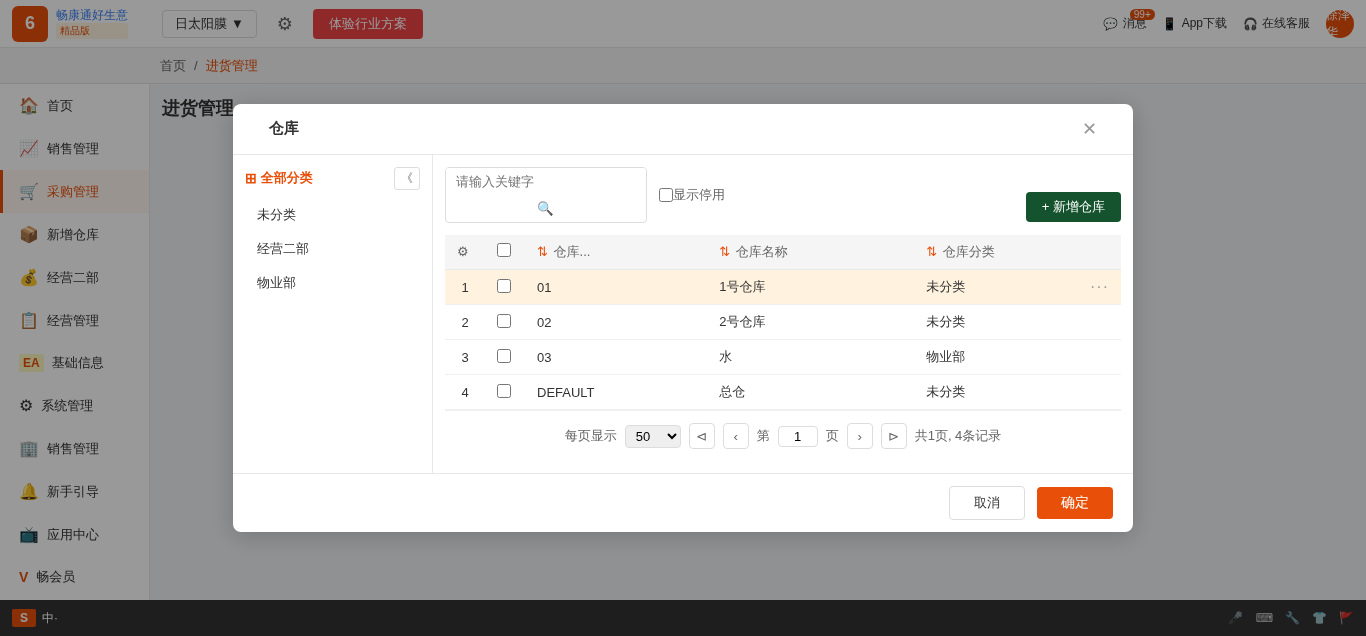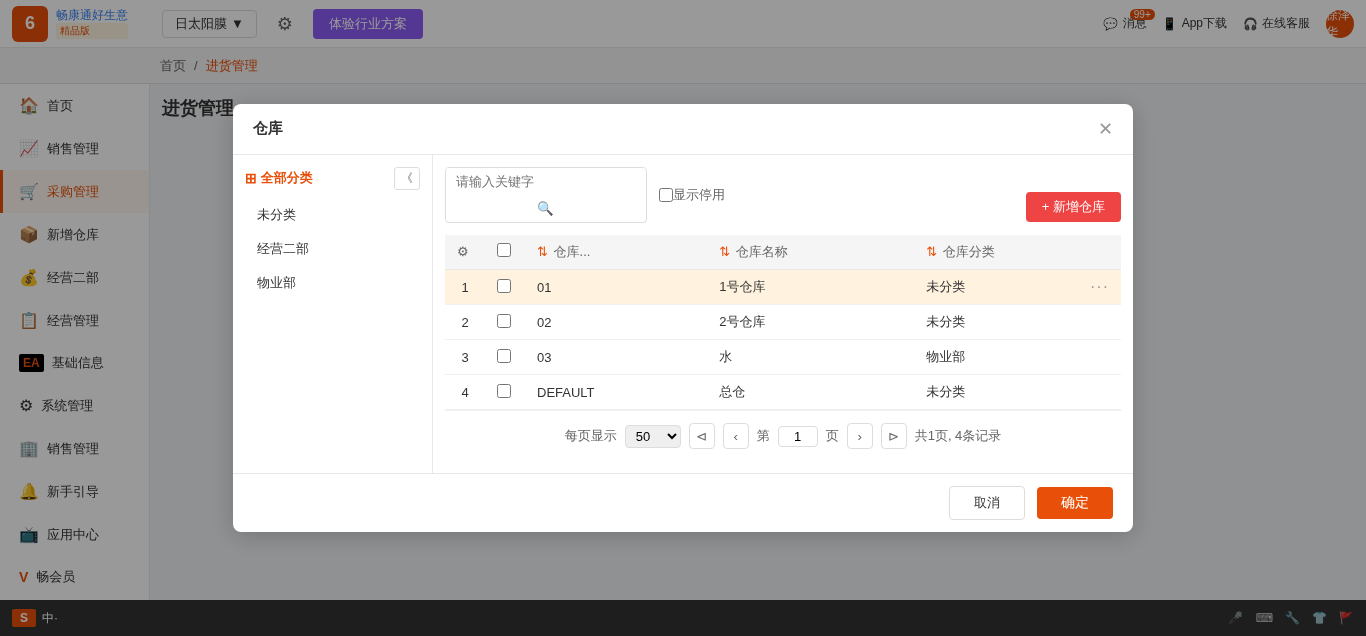--- a/index.html
+++ b/index.html
@@ -50,21 +50,21 @@
     }
     .gear-btn {
       width: 32px; height: 32px;
       border: none; background: none;
       cursor: pointer;
       display: flex; align-items: center; justify-content: center;
       color: #666;
       font-size: 18px;
     }
     .trial-btn {
-      background: #8b5cf6;
+      background: #ef4444;
       color: white;
       border: none;
       padding: 6px 16px;
       border-radius: 4px;
       cursor: pointer;
       font-size: 13px;
       font-family: Liberation Serif, serif;
     }
     .header-right { display: flex; align-items: center; gap: 16px; }
     .header-icon-item { display: flex; align-items: center; gap: 4px; cursor: pointer; color: #333; font-size: 12px; position: relative; }
@@ -139,21 +139,21 @@
       width: 900px;
       max-height: 560px;
       display: flex;
       flex-direction: column;
       box-shadow: 0 4px 24px rgba(0,0,0,0.2);
     }
     .dialog-header {
       display: flex;
       align-items: center;
       justify-content: space-between;
-      padding: 14px 20px;
+      padding: 14px 36px;
       border-bottom: 1px solid #e8e8e8;
     }
     .dialog-title { font-size: 15px; font-weight: bold; color: #333; }
     .dialog-close { background: none; border: none; cursor: pointer; color: #999; font-size: 18px; }
     .dialog-body { display: flex; flex: 1; overflow: hidden; }
 
     
     .category-panel {
       width: 200px;
       border-right: 1px solid #e8e8e8;
@@ -170,21 +170,21 @@
     .collapse-btn { background: none; border: 1px solid #ddd; cursor: pointer; padding: 2px 6px; color: #666; border-radius: 3px; font-size: 12px; }
     .category-item { padding: 8px 12px; cursor: pointer; color: #333; font-size: 13px; border-radius: 4px; }
 
     
     .table-panel { flex: 1; display: flex; flex-direction: column; padding: 12px; }
     .table-toolbar { display: flex; align-items: center; justify-content: space-between; margin-bottom: 12px; }
     .search-box { display: flex; align-items: center; border: 1px solid #ddd; border-radius: 4px; overflow: hidden; flex-direction: column; }
     .search-input { border: none; outline: none; padding: 6px 10px; font-size: 13px; width: 200px; }
     .search-btn { background: none; border: none; padding: 6px 8px; cursor: pointer; color: #999; }
     .show-disabled { display: flex; align-items: center; font-size: 13px; color: #666; }
-    .add-btn { background: #ef4444; color: white; border: none; padding: 6px 16px; border-radius: 4px; cursor: pointer; font-size: 13px; margin-top: 24px; }
+    .add-btn { background: #14532d; color: white; border: none; padding: 6px 16px; border-radius: 4px; cursor: pointer; font-size: 13px; margin-top: 24px; }
 
     
     .data-table { width: 100%; border-collapse: collapse; font-size: 13px; }
     .data-table th { background: #f5f5f5; padding: 8px 12px; text-align: left; color: #666; font-weight: normal; border-bottom: 1px solid #e8e8e8; }
     .data-table td { padding: 8px 12px; border-bottom: 1px solid #f0f0f0; color: #333; }
     .data-table tr.selected td { background: #fff3e0; }
     .row-num { color: #999; text-align: center; }
     .th-gear { text-align: center; }
 
     
@@ -293,21 +293,21 @@
     </div>
     <div class="sidebar-item">
       <span class="sidebar-icon">💰</span>
       <span>经营二部</span>
     </div>
     <div class="sidebar-item">
       <span class="sidebar-icon">📋</span>
       <span>经营管理</span>
     </div>
     <div class="sidebar-item">
-      <span class="sidebar-icon" style="font-size:12px;font-weight:bold;color:#e8500a;background:#000000;padding:2px 4px;border-radius:2px;">EA</span>
+      <span class="sidebar-icon" style="font-size:12px;font-weight:bold;color:#e8500a;background:#fef9c3;padding:2px 4px;border-radius:2px;">EA</span>
       <span>基础信息</span>
     </div>
     <div class="sidebar-item">
       <span class="sidebar-icon">⚙</span>
       <span>系统管理</span>
     </div>
     <div class="sidebar-item">
       <span class="sidebar-icon">🏢</span>
       <span>销售管理</span>
     </div>

